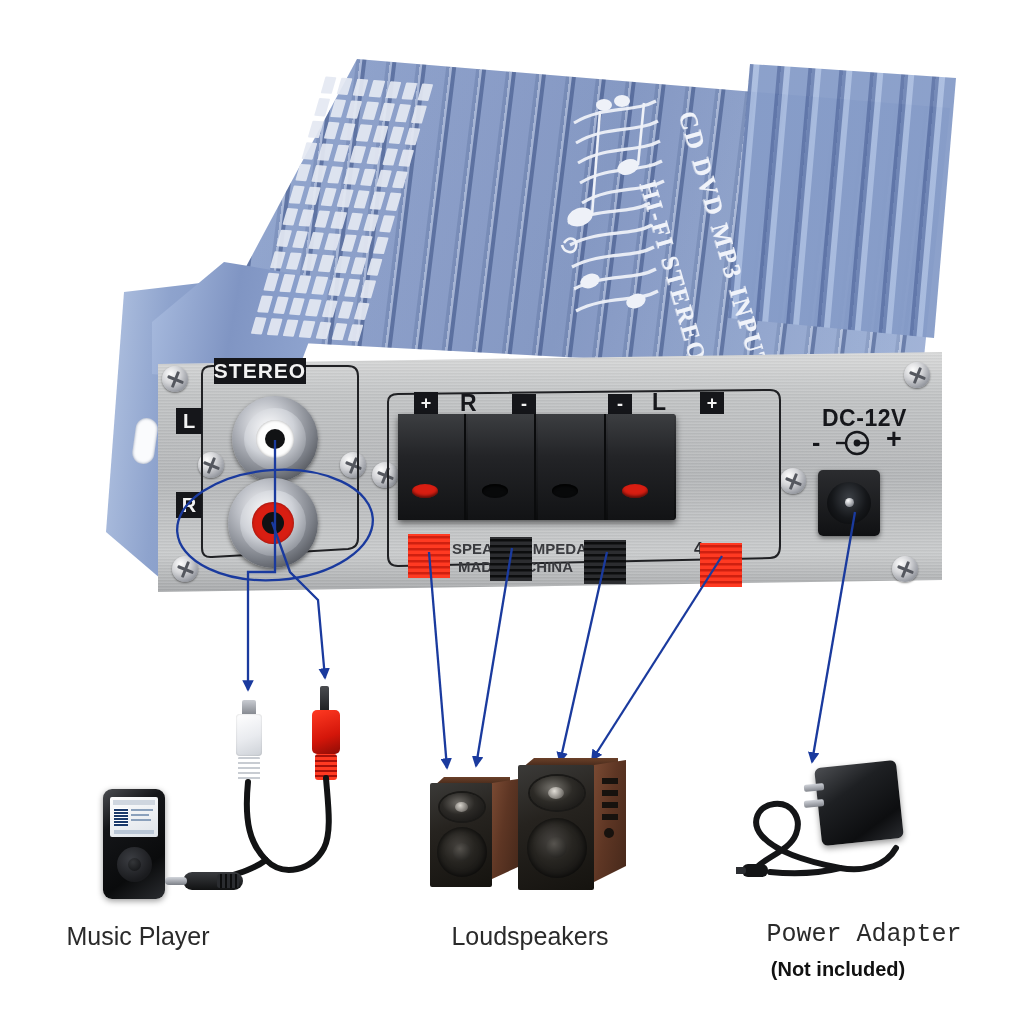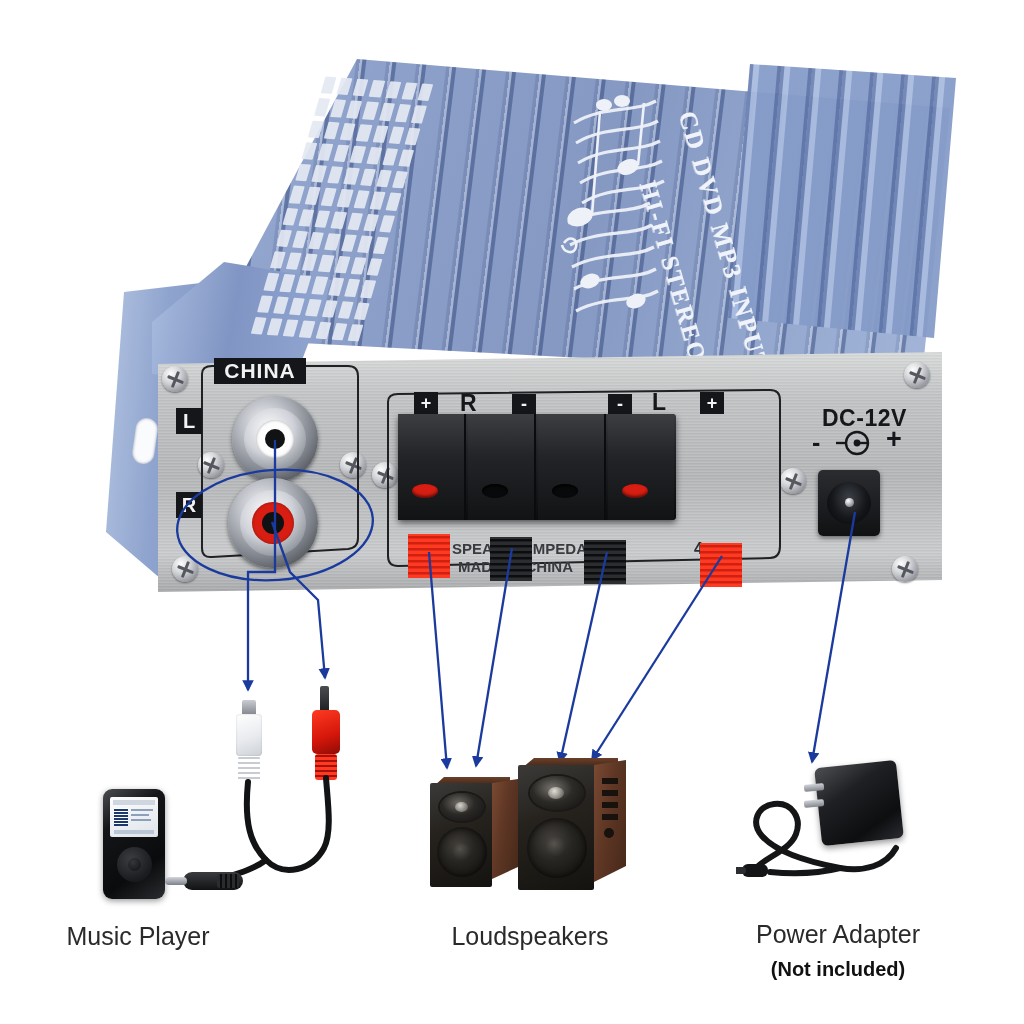--- a/index.html
+++ b/index.html
@@ -311,21 +311,21 @@
     <div class="screw abs" style="left:372px;top:462px;"></div>
     <div class="screw abs" style="left:780px;top:468px;"></div>
     <div class="screw abs" style="left:904px;top:362px;"></div>
     <div class="screw abs" style="left:892px;top:556px;"></div>
 
     <svg class="abs" style="left:158px;top:352px;" width="250" height="240">
       <path d="M44,28 L44,22 Q44,14 54,14 L190,14 Q200,14 200,24 L200,186
                Q200,196 190,197 L54,205 Q44,206 44,196 Z" fill="none" stroke="#202124" stroke-width="2"></path>
     </svg>
 
-    <div class="plabel" style="left:214px;top:358px;width:92px;height:26px;font-size:21px;letter-spacing:1px;">CHINA</div>
+    <div class="plabel" style="left:214px;top:358px;width:92px;height:26px;font-size:21px;letter-spacing:1px;">STEREO</div>
 
     <div class="plabel" style="left:176px;top:408px;width:26px;height:26px;font-size:20px;">L</div>
     <div class="plabel" style="left:176px;top:492px;width:26px;height:26px;font-size:20px;">R</div>
 
     <div class="rca abs" style="left:232px;top:396px;width:86px;height:86px;">
       <div class="ring" style="left:12px;top:12px;width:62px;height:62px;
            background:radial-gradient(circle at 40% 34%,#fbfbfc,#cfd2d8 45%,#8c9098 80%);"></div>
       <div class="ring" style="left:24px;top:24px;width:38px;height:38px;background:#fdfdfd;
            box-shadow:inset 0 0 3px rgba(0,0,0,.35);"></div>
       <div class="ring" style="left:33px;top:33px;width:20px;height:20px;background:#111214;"></div>
@@ -524,17 +524,17 @@
     <svg class="abs" style="left:736px;top:780px;" width="180" height="120">
       <g fill="none" stroke="#141517" stroke-width="6" stroke-linecap="round">
         <path d="M160,68 C150,86 128,92 104,88 C72,82 40,72 26,56 C14,42 22,26 38,24 C56,22 66,38 60,54 C54,70 32,76 20,88"></path>
         <path d="M104,88 C80,94 54,94 34,92"></path>
       </g>
       <g fill="#141517">
         <rect x="6" y="84" width="26" height="13" rx="6"></rect>
       </g>
       <rect x="-4" y="87" width="14" height="7" rx="3" fill="#2b2d31"></rect>
     </svg>
-    <div class="device-caption" style="left:718px;top:920px;width:240px;">Power Adapter</div>
+    <div class="device-caption" style="left:744px;top:920px;width:240px;font-family:Liberation Mono, monospace;">Power Adapter</div>
     <div class="device-sub" style="left:718px;top:958px;width:240px;">(Not included)</div>
   </div>
 
 </div>
 
 </body></html>

